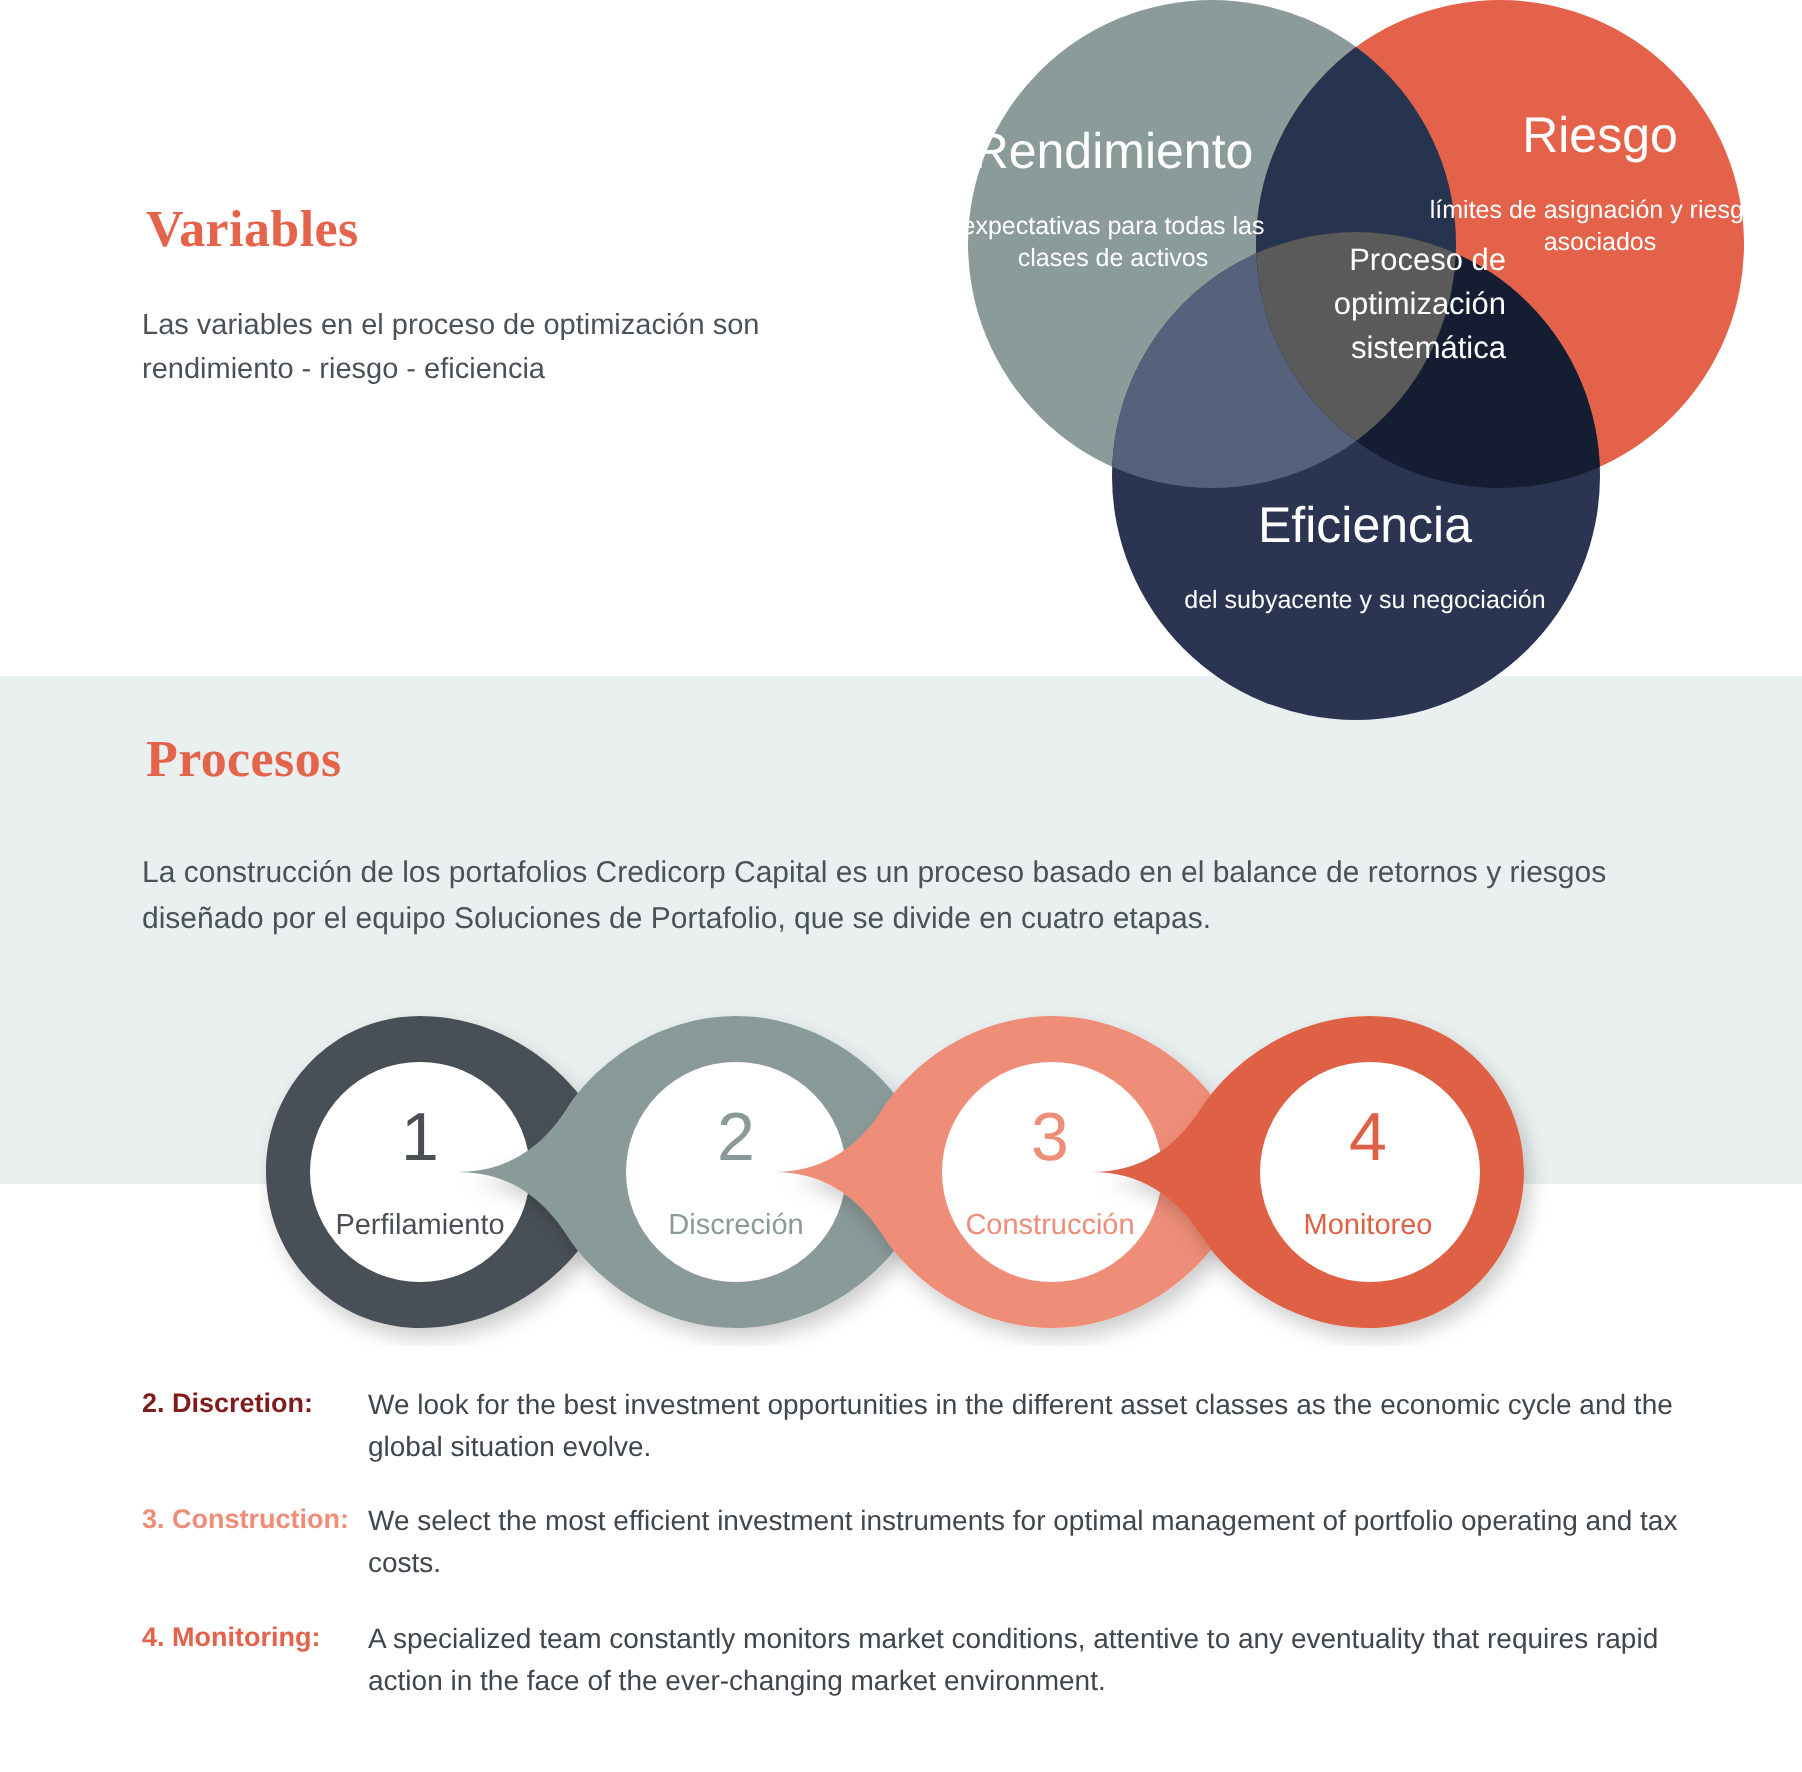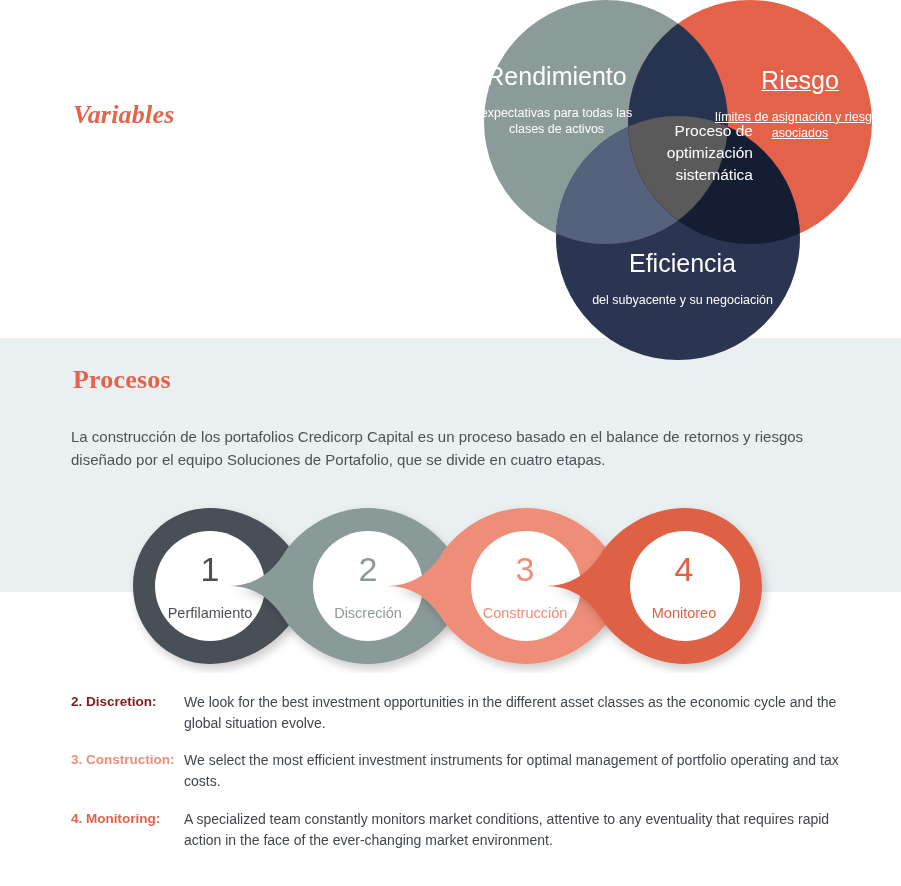--- a/index.html
+++ b/index.html
@@ -19,21 +19,21 @@
   }
 
   
   .heading{
     position:absolute;
     font-family:"Liberation Serif", serif;
     font-weight:700;
     color:#e4634b;
     letter-spacing:.2px;
   }
-  #variables-heading{left:73px;top:100px;font-size:26px;font-style:italic;}
+  #variables-heading{left:73px;top:100px;font-size:26px;}
   #procesos-heading{left:73px;top:365px;font-size:26px;}
 
   .body-text{
     position:absolute;
     color:#4a5158;
     font-size:14.5px;
     line-height:1.55;
   }
   #variables-desc{left:71px;top:152px;width:380px;}
   #procesos-desc{left:71px;top:425px;width:770px;font-size:15px;}
@@ -42,21 +42,21 @@
   .venn{position:absolute;left:455px;top:0px;width:446px;height:360px;}
   .venn svg{display:block;}
   .venn-label{
     position:absolute;text-align:center;color:#ffffff;
     pointer-events:none;
   }
   .venn-label .t{font-size:25px;line-height:1.15;}
   .venn-label .s{font-size:12.5px;line-height:1.28;display:block;margin-top:14px;}
 
   #venn-rendimiento{left:14px;top:62px;width:175px;}
-  #venn-riesgo{left:255px;top:66px;width:180px;text-decoration:underline;}
+  #venn-riesgo{left:255px;top:54px;width:180px;}
   #venn-eficiencia{left:130px;top:249px;width:195px;}
   #venn-center{left:148px;top:120px;width:150px;text-align:right;}
   #venn-center .c{font-size:15.5px;line-height:1.42;color:#ffffff;}
 
   
   .chain{position:absolute;left:130px;top:498px;width:650px;height:175px;}
   .chain svg{display:block;}
   .ring-label{
     position:absolute;text-align:center;width:140px;pointer-events:none;
   }
@@ -135,20 +135,21 @@
       <span class="t">Eficiencia</span>
       <span class="s">del subyacente y su negociación</span>
     </div>
 
     <div class="venn-label" id="venn-center">
       <span class="c">Proceso de optimización sistemática</span>
     </div>
   </div>
 
   <div class="heading" id="variables-heading">Variables</div>
+  <div class="body-text" id="variables-desc">Las variables en el proceso de optimización son rendimiento - riesgo - eficiencia</div>
 
   <div class="heading" id="procesos-heading">Procesos</div>
   <div class="body-text" id="procesos-desc">La construcción de los portafolios Credicorp Capital es un proceso basado en el balance de retornos y riesgos diseñado por el equipo Soluciones de Portafolio, que se divide en cuatro etapas.</div>
 
   <div class="chain">
     <svg width="650" height="175" viewBox="0 0 650 175">
       <defs>
         <filter id="ringshadow" x="-25%" y="-25%" width="150%" height="160%">
           <feDropShadow dx="3" dy="5" stdDeviation="5" flood-color="#000000" flood-opacity="0.20"></feDropShadow>
         </filter>

